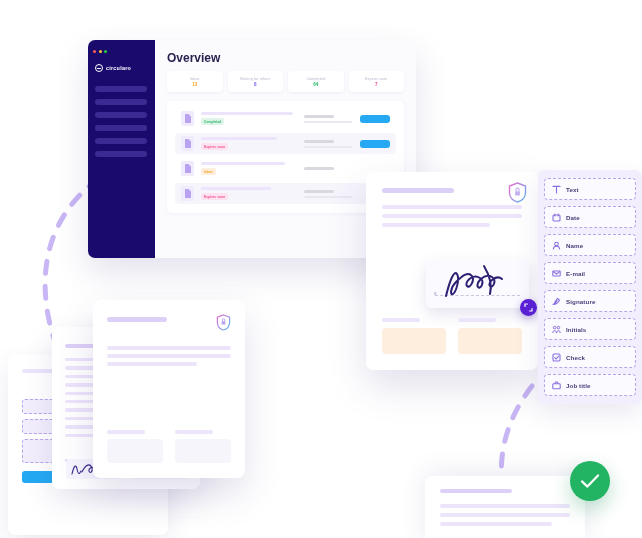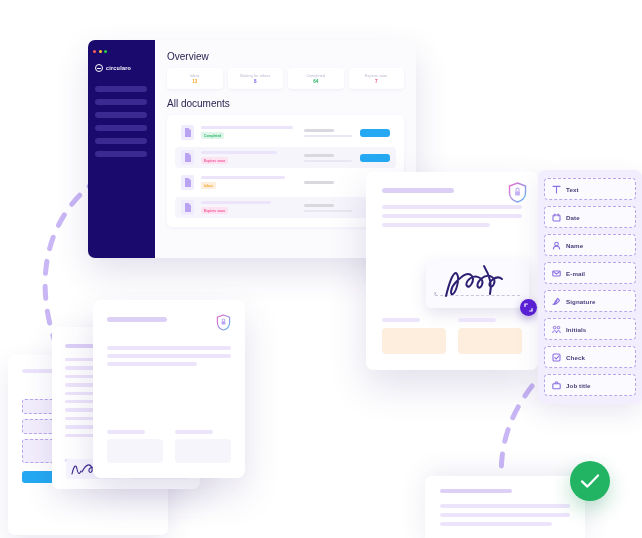--- a/index.html
+++ b/index.html
@@ -41,21 +41,21 @@
   }
   .logo-mark:after{
     content:"";position:absolute;left:1.2px;top:2.7px;width:4px;height:1.3px;
     background:#fff;border-radius:1px;
   }
   .logo-text{color:#fff;font-size:5.4px;letter-spacing:.25px;font-weight:600;}
   .nav{margin:14px 0 0 7px;display:flex;flex-direction:column;gap:7px;}
   .nav-bar{width:52px;height:6px;border-radius:3px;background:#3a2a92;}
 
   .dash-main{flex:1;padding:11px 12px 0 12px;box-sizing:border-box;position:relative;}
-  .sec-title{font-size:10px;color:#2a2250;font-weight:400;margin:0 0 6px 0;}
+  .sec-title{font-size:12px;color:#2a2250;font-weight:700;margin:0 0 6px 0;}
   .stats{display:flex;gap:5px;margin-bottom:9px;}
   .stat{
     flex:1;background:#fff;border-radius:4px;height:21px;
     box-shadow:0 1px 3px rgba(70,50,130,.07);
     display:flex;flex-direction:column;align-items:center;justify-content:center;gap:1px;
   }
   .stat-label{font-size:3.7px;color:#b9b6cc;letter-spacing:.1px;white-space:nowrap;}
   .stat-num{font-size:4.6px;font-weight:700;}
 
   .docs-panel{
@@ -218,21 +218,20 @@
         <div class="stat">
           <span class="stat-label">Completed</span>
           <span class="stat-num" style="color:#22b463">64</span>
         </div>
         <div class="stat">
           <span class="stat-label">Expires soon</span>
           <span class="stat-num" style="color:#ef4d9a">7</span>
         </div>
       </div>
 
-      <div class="sec-title">All documents</div>
 
       <div class="docs-panel">
 
         <div class="doc-row">
           <span class="doc-ico">
             <svg width="7" height="9" viewBox="0 0 7 9">
                 <path d="M1 0h3.4L7 2.6V9H1z" fill="#b9a3f0"></path>
               </svg>
           </span>
           <span class="doc-meta">

